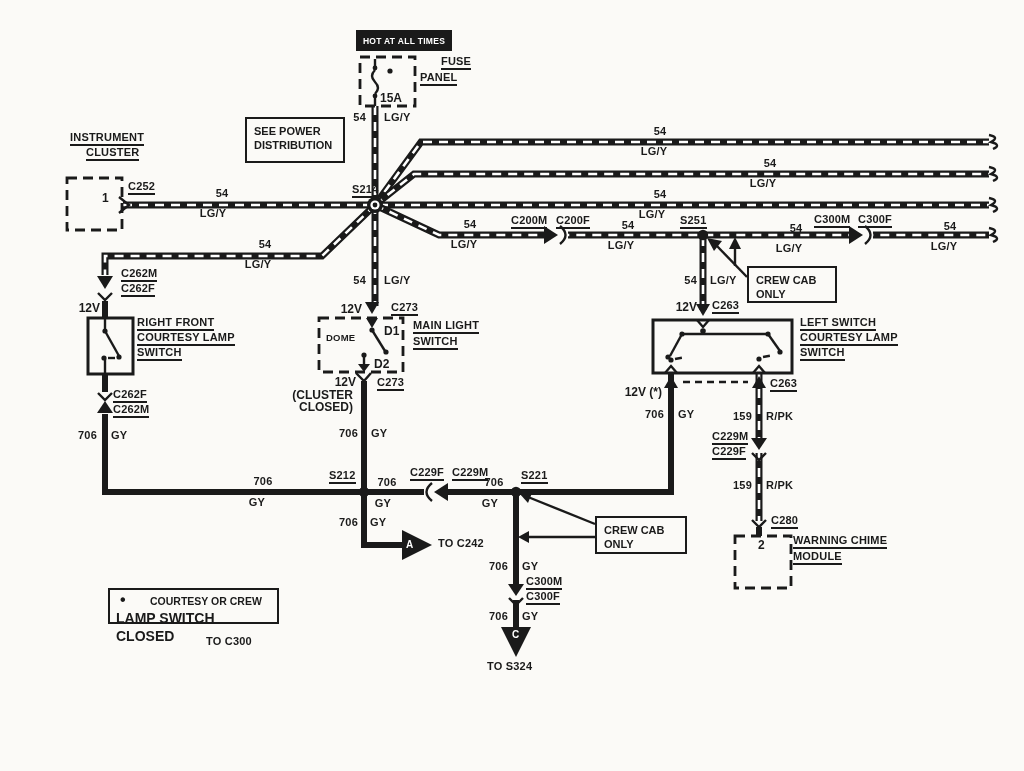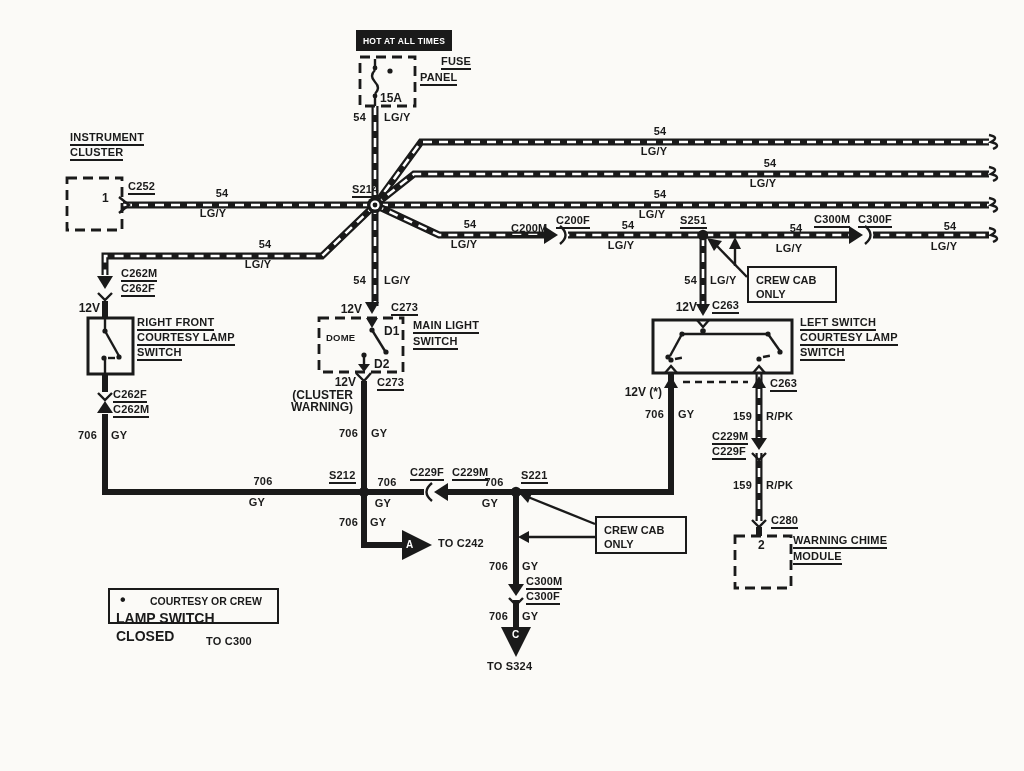--- a/index.html
+++ b/index.html
@@ -245,73 +245,77 @@
     <g>
       <path class="thin" d="M595,524 L528,497"></path>
       <polygon class="blk" points="519,493 532,493 528,503"></polygon>
       <path class="thin" d="M595,537 L527,537"></path>
       <polygon class="blk" points="518,537 529,531 529,543"></polygon>
     </g>
   </svg>
 
   <div class="banner">HOT AT ALL TIMES</div>
 
+  <div class="notebox" style="left:245px;top:117px;width:82px;height:32px">
+    <div>SEE POWER</div>
+    <div>DISTRIBUTION</div>
+  </div>
 
   <div class="notebox" style="left:747px;top:266px;width:72px;height:23px">
     <div>CREW CAB</div>
     <div>ONLY</div>
   </div>
 
   <div class="notebox" style="left:595px;top:516px;width:74px;height:24px">
     <div>CREW CAB</div>
     <div>ONLY</div>
   </div>
 
   <div class="notebox" style="left:108px;top:588px;width:155px;height:22px;padding:5px 6px">
     <span style="position:absolute;left:10px;top:0px;font-size:16px">•</span>
     <div style="margin-left:34px;font-size:10.5px">COURTESY OR CREW</div>
     <div style="font-size:14px">LAMP SWITCH CLOSED</div>
   </div>
 
   <div class="lbl u" style="left:70px;top:131px">INSTRUMENT</div>
-  <div class="lbl u" style="left:70px;top:146px">CLUSTER</div>
+  <div class="lbl u" style="left:86px;top:146px">CLUSTER</div>
   <div class="lbl sm" style="left:102px;top:192px">1</div>
 
   <div class="lbl u" style="left:441px;top:55px">FUSE</div>
   <div class="lbl u" style="left:420px;top:71px">PANEL</div>
   <div class="lbl sm" style="left:380px;top:92px">15A</div>
 
   <div class="lbl u" style="left:137px;top:316px">RIGHT FRONT</div>
   <div class="lbl u" style="left:137px;top:331px">COURTESY LAMP</div>
   <div class="lbl u" style="left:137px;top:346px">SWITCH</div>
   <div class="lbl sm ra" style="left:100px;top:302px">12V</div>
 
   <div class="lbl u" style="left:413px;top:319px">MAIN LIGHT</div>
   <div class="lbl u" style="left:413px;top:335px">SWITCH</div>
   <div class="lbl" style="left:326px;top:333px;font-size:9.5px">DOME</div>
   <div class="lbl sm" style="left:384px;top:325px">D1</div>
   <div class="lbl sm" style="left:374px;top:358px">D2</div>
   <div class="lbl sm ra" style="left:362px;top:303px">12V</div>
   <div class="lbl sm ra" style="left:356px;top:376px">12V</div>
   <div class="lbl sm ra" style="left:353px;top:389px">(CLUSTER</div>
-  <div class="lbl sm ra" style="left:353px;top:401px">WARNING)</div>
+  <div class="lbl sm ra" style="left:353px;top:401px">CLOSED)</div>
 
   <div class="lbl u" style="left:800px;top:316px">LEFT SWITCH</div>
   <div class="lbl u" style="left:800px;top:331px">COURTESY LAMP</div>
   <div class="lbl u" style="left:800px;top:346px">SWITCH</div>
   <div class="lbl sm ra" style="left:697px;top:301px">12V</div>
   <div class="lbl sm ra" style="left:662px;top:386px">12V (*)</div>
 
   <div class="lbl u" style="left:793px;top:534px">WARNING CHIME</div>
   <div class="lbl u" style="left:793px;top:550px">MODULE</div>
   <div class="lbl sm" style="left:758px;top:539px">2</div>
 
   <div class="lbl u" style="left:128px;top:180px">C252</div>
   <div class="lbl u" style="left:352px;top:183px">S214</div>
-  <div class="lbl u" style="left:511px;top:222px">C200M</div>
+  <div class="lbl u" style="left:511px;top:214px">C200M</div>
   <div class="lbl u" style="left:556px;top:214px">C200F</div>
   <div class="lbl u" style="left:680px;top:214px">S251</div>
   <div class="lbl u" style="left:814px;top:213px">C300M</div>
   <div class="lbl u" style="left:858px;top:213px">C300F</div>
   <div class="lbl u" style="left:121px;top:267px">C262M</div>
   <div class="lbl u" style="left:121px;top:282px">C262F</div>
   <div class="lbl u" style="left:113px;top:388px">C262F</div>
   <div class="lbl u" style="left:113px;top:403px">C262M</div>
   <div class="lbl u" style="left:391px;top:301px">C273</div>
   <div class="lbl u" style="left:377px;top:376px">C273</div>

